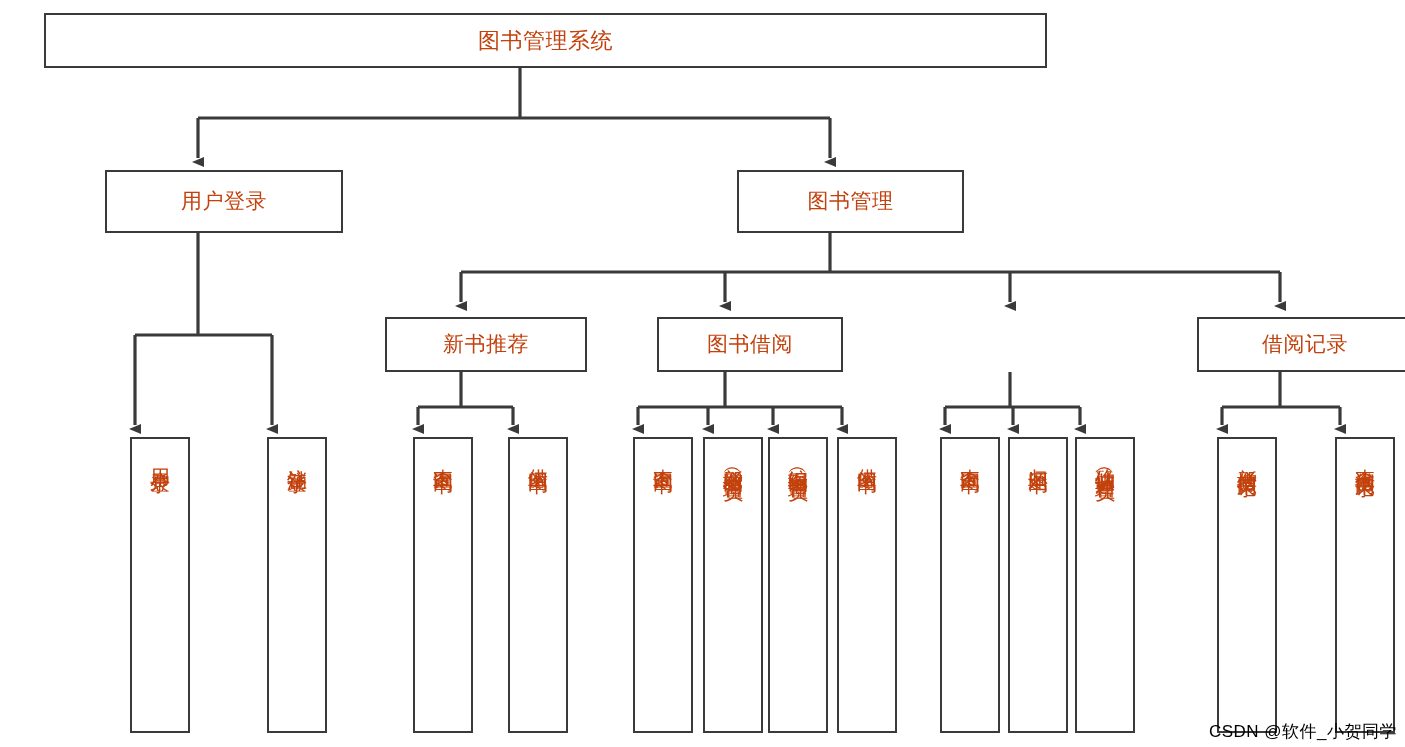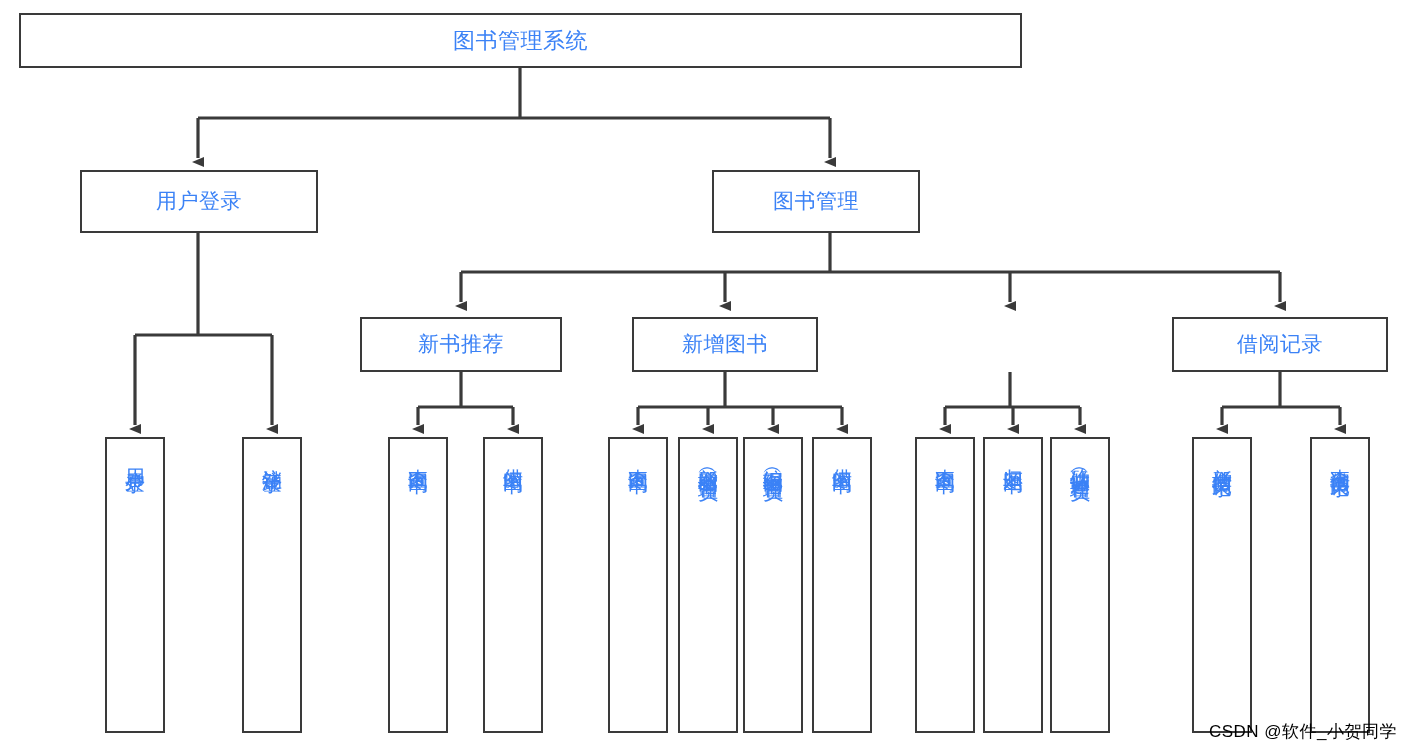--- a/index.html
+++ b/index.html
@@ -27,25 +27,26 @@
     pointer-events: none;
   }
   .node {
     position: absolute;
     box-sizing: border-box;
     border: 2px solid #3a3a3a;
     background: #ffffff;
     display: flex;
     align-items: center;
     justify-content: center;
-    color: #3b82f6;
+    color: #c2410c;
     font-size: 21px;
     line-height: 1.18;
     letter-spacing: 0.5px;
     z-index: 2;
+    margin-left: 25px;
   }
   .node.root {
     font-size: 22px;
   }
   .node.leaf {
     align-items: flex-start;
     justify-content: center;
     padding-top: 14px;
     font-size: 20px;
     letter-spacing: 1px;
@@ -127,30 +128,30 @@
   </svg>
 
   <div class="node root" style="left:19px; top:13px; width:1003px; height:55px;">
     <span class="hlabel">图书管理系统</span>
   </div>
 
   <div class="node" style="left:80px; top:170px; width:238px; height:63px;">
     <span class="hlabel">用户登录</span>
   </div>
 
-  <div class="node" style="left:712px; top:170px; width:208px; height:63px;justify-content:center;">
+  <div class="node" style="left:712px; top:170px; width:227px; height:63px;justify-content:center;">
     <span class="hlabel">图书管理</span>
   </div>
 
   <div class="node" style="left:360px; top:317px; width:202px; height:55px;">
     <span class="hlabel">新书推荐</span>
   </div>
 
   <div class="node" style="left:632px; top:317px; width:186px; height:55px;">
-    <span class="hlabel">新增图书</span>
+    <span class="hlabel">图书借阅</span>
   </div>
 
 
   <div class="node" style="left:1172px; top:317px; width:216px; height:55px;">
     <span class="hlabel">借阅记录</span>
   </div>
 
   <div class="node leaf" style="left:105px; top:437px; width:60px; height:296px;">
     <span class="vlabel">用户登录</span>
   </div>

